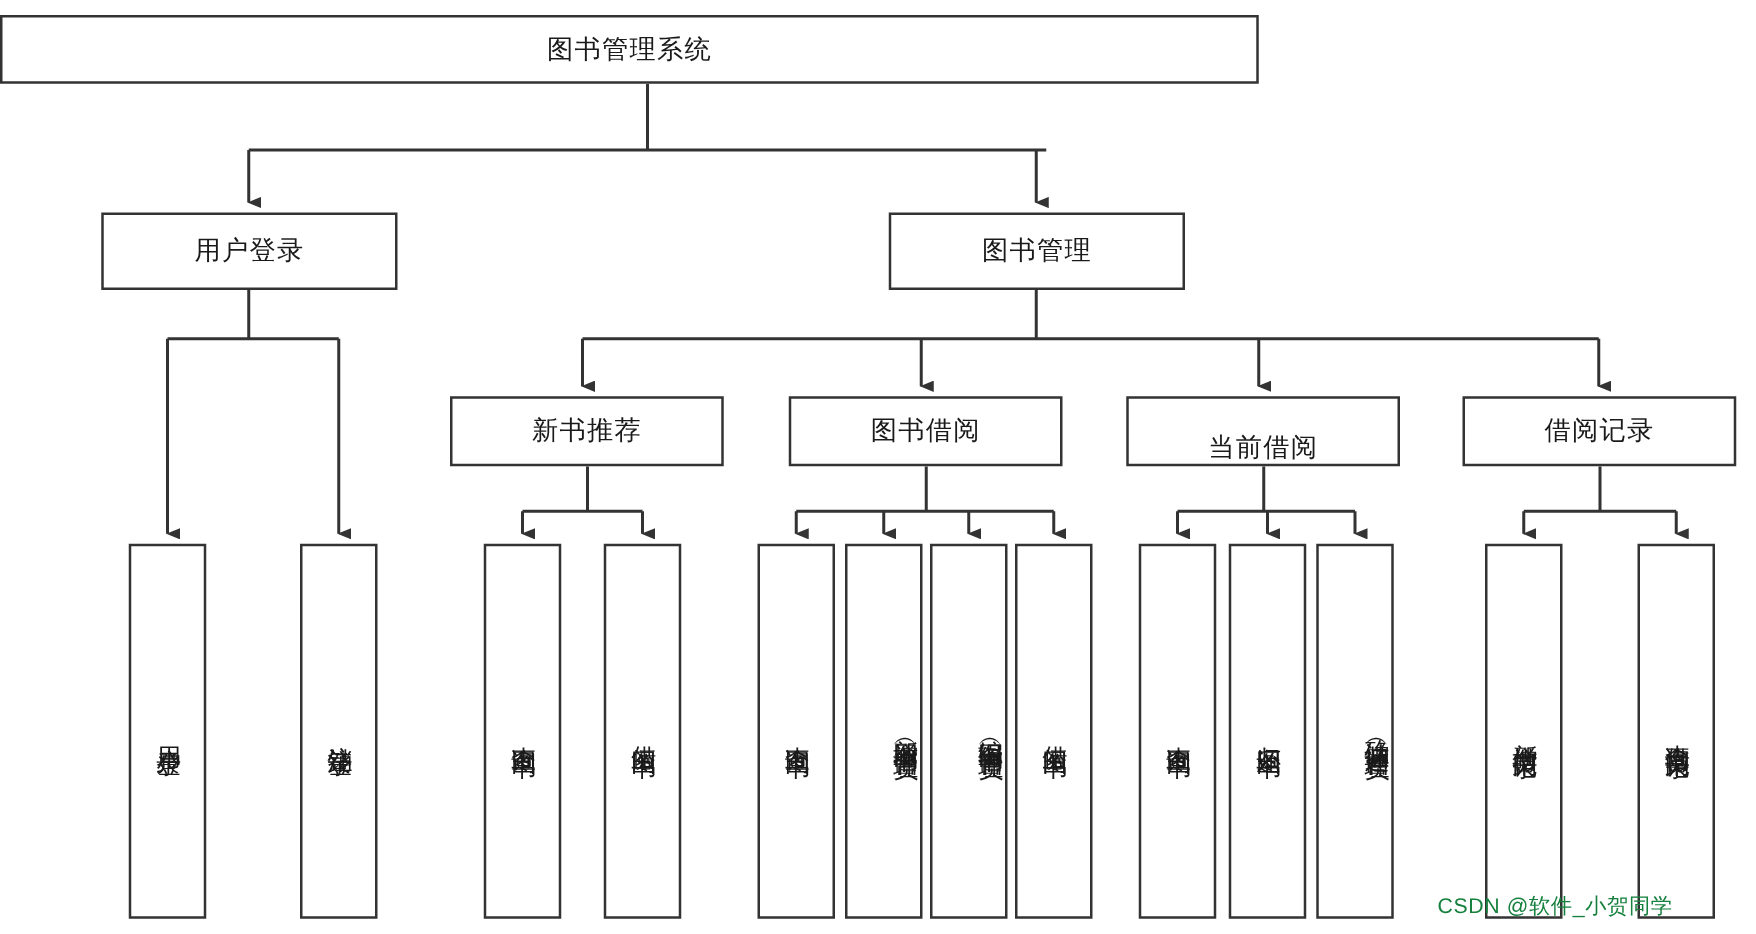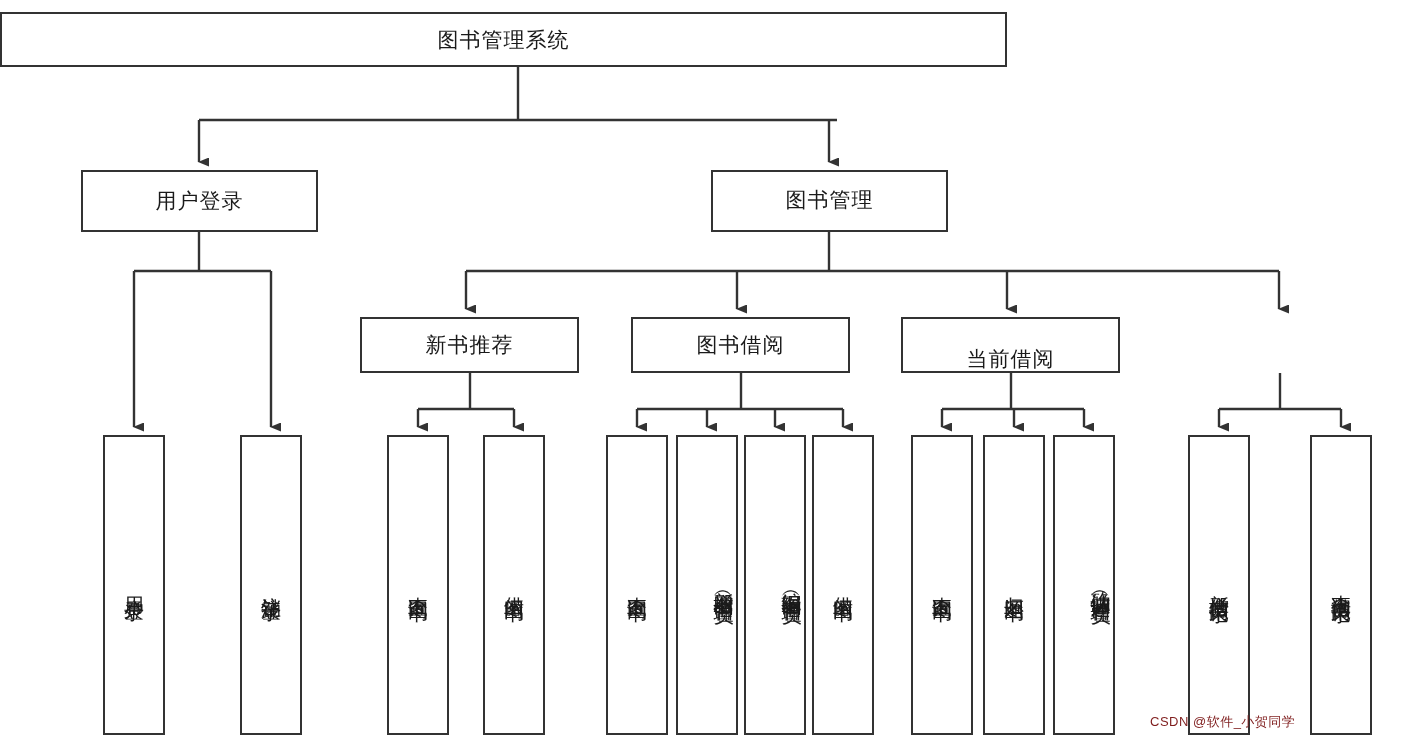--- a/index.html
+++ b/index.html
@@ -38,22 +38,22 @@
     writing-mode:vertical-rl;
     text-orientation:upright;
     display:block;
   }
   .node.vert.toptext{align-items:flex-start;}
   .node.vert.midtext{align-items:center;}
   #watermark{
     position:absolute;
     left:1150px;
     top:713px;
-    font-size:13px;
-    color:#7f1d1d;
+    font-size:17px;
+    color:#15803d;
     white-space:nowrap;
     letter-spacing:0.5px;
     user-select:none;
   }
 </style>
 </head>
 <body>
 
 <div id="canvas">
 
@@ -120,20 +120,23 @@
 
   <div class="node horiz" style="left:360px;top:317px;width:219px;height:56px;">
     <span>新书推荐</span>
   </div>
   <div class="node horiz" style="left:631px;top:317px;width:219px;height:56px;">
     <span>图书借阅</span>
   </div>
   <div class="node horiz" style="left:901px;top:317px;width:219px;height:56px;align-items:flex-end;">
     <span>当前借阅</span>
   </div>
+  <div class="node horiz" style="left:1170px;top:317px;width:219px;height:56px;">
+    <span>借阅记录</span>
+  </div>
 
   <div class="node vert midtext" style="left:103px;top:435px;width:62px;height:300px;">
     <span>用户登录</span>
   </div>
   <div class="node vert midtext" style="left:240px;top:435px;width:62px;height:300px;">
     <span>注销登录</span>
   </div>
 
   <div class="node vert midtext" style="left:387px;top:435px;width:62px;height:300px;">
     <span>查询图书</span>

